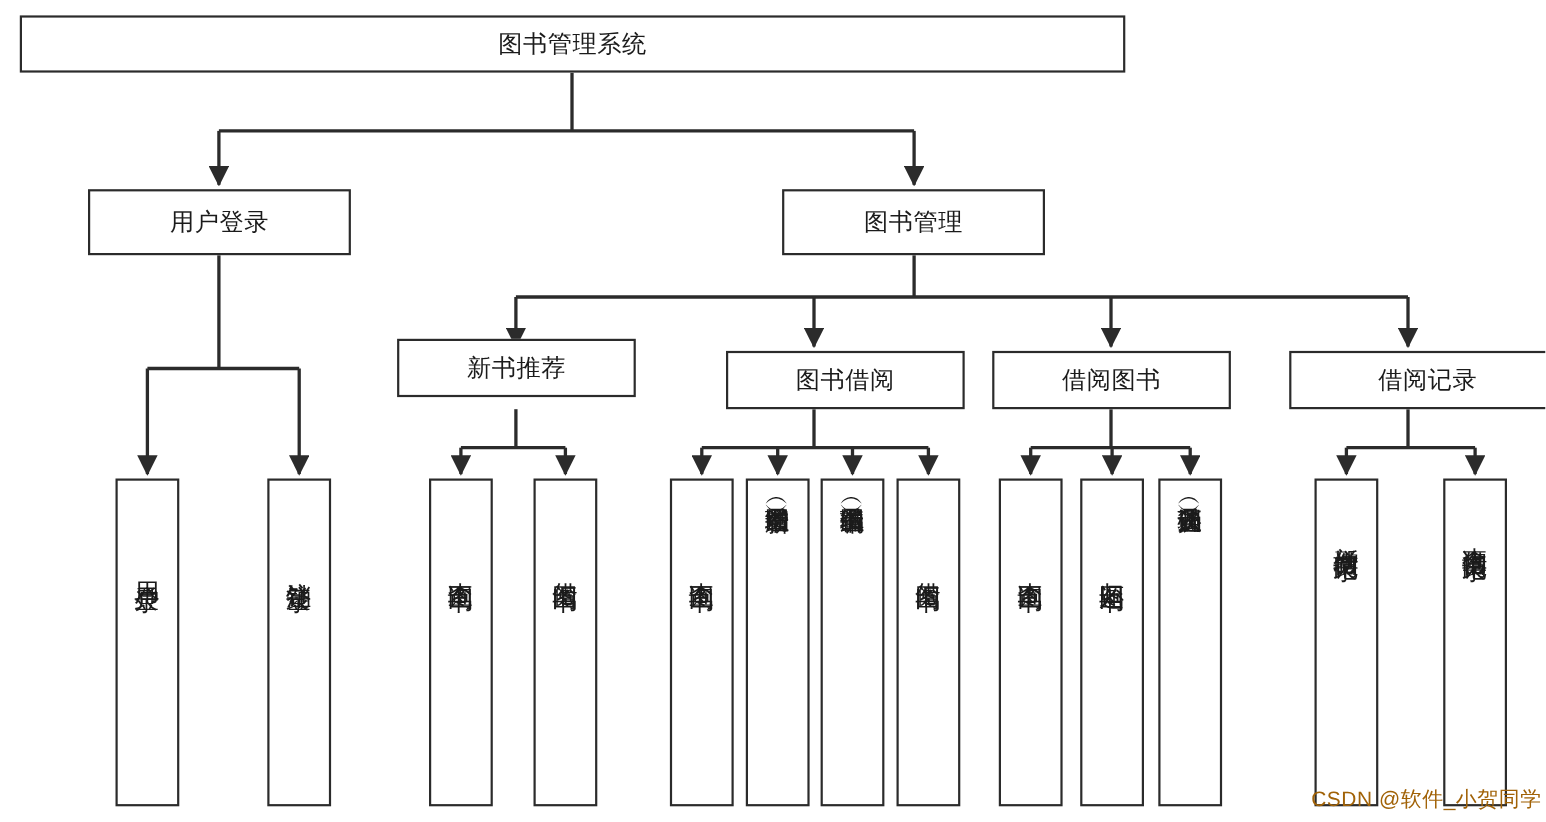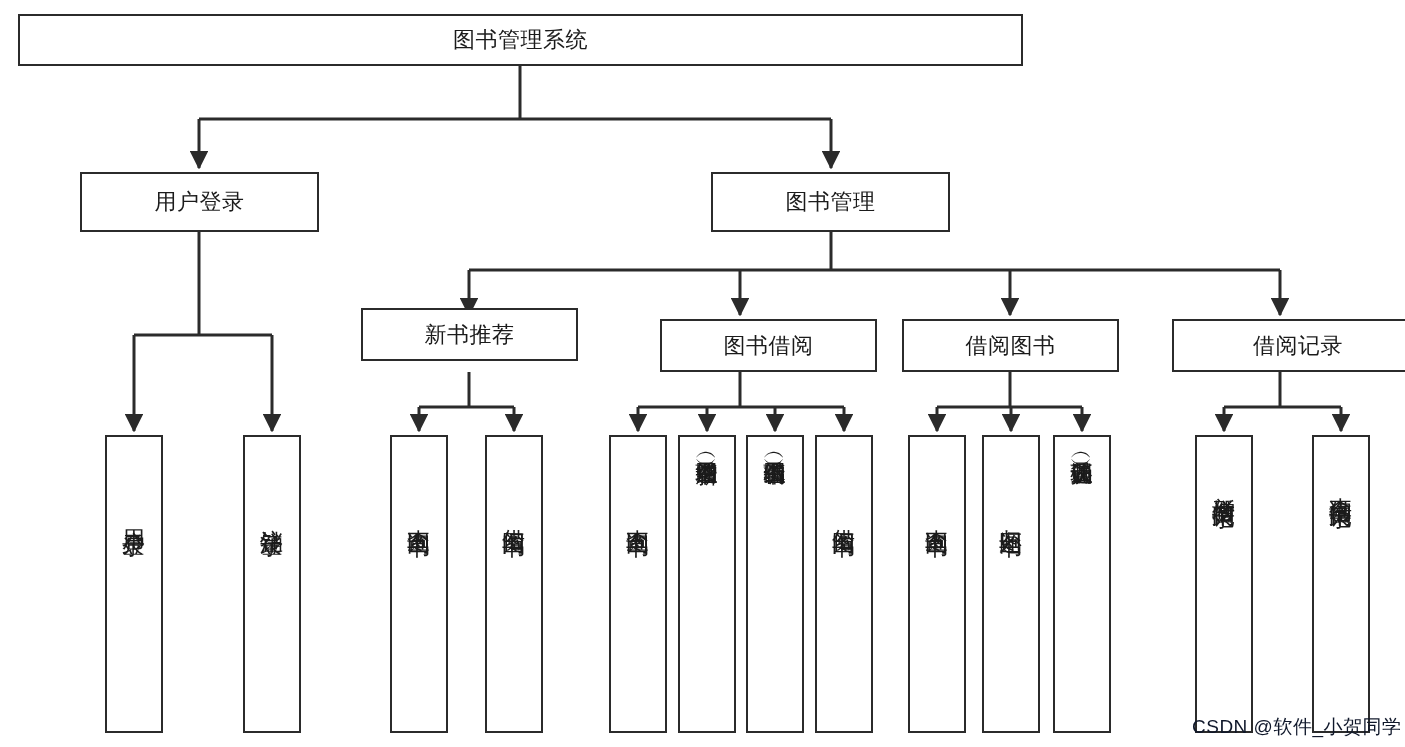--- a/index.html
+++ b/index.html
@@ -58,21 +58,21 @@
     white-space: nowrap;
     margin: 0 auto;
   }
   .node.vert.tall-text .lbl {
     font-size: 22px;
     letter-spacing: 0px;
   }
   .watermark {
     position: absolute;
     font-size: 19px;
-    color: #0f172a;
+    color: #a16207;
     white-space: nowrap;
     letter-spacing: 0.5px;
   }
 </style>
 </head>
 <body>
 
 <div id="canvas">
 
   <svg class="wires" viewBox="0 0 1405 747" xmlns="http://www.w3.org/2000/svg">

